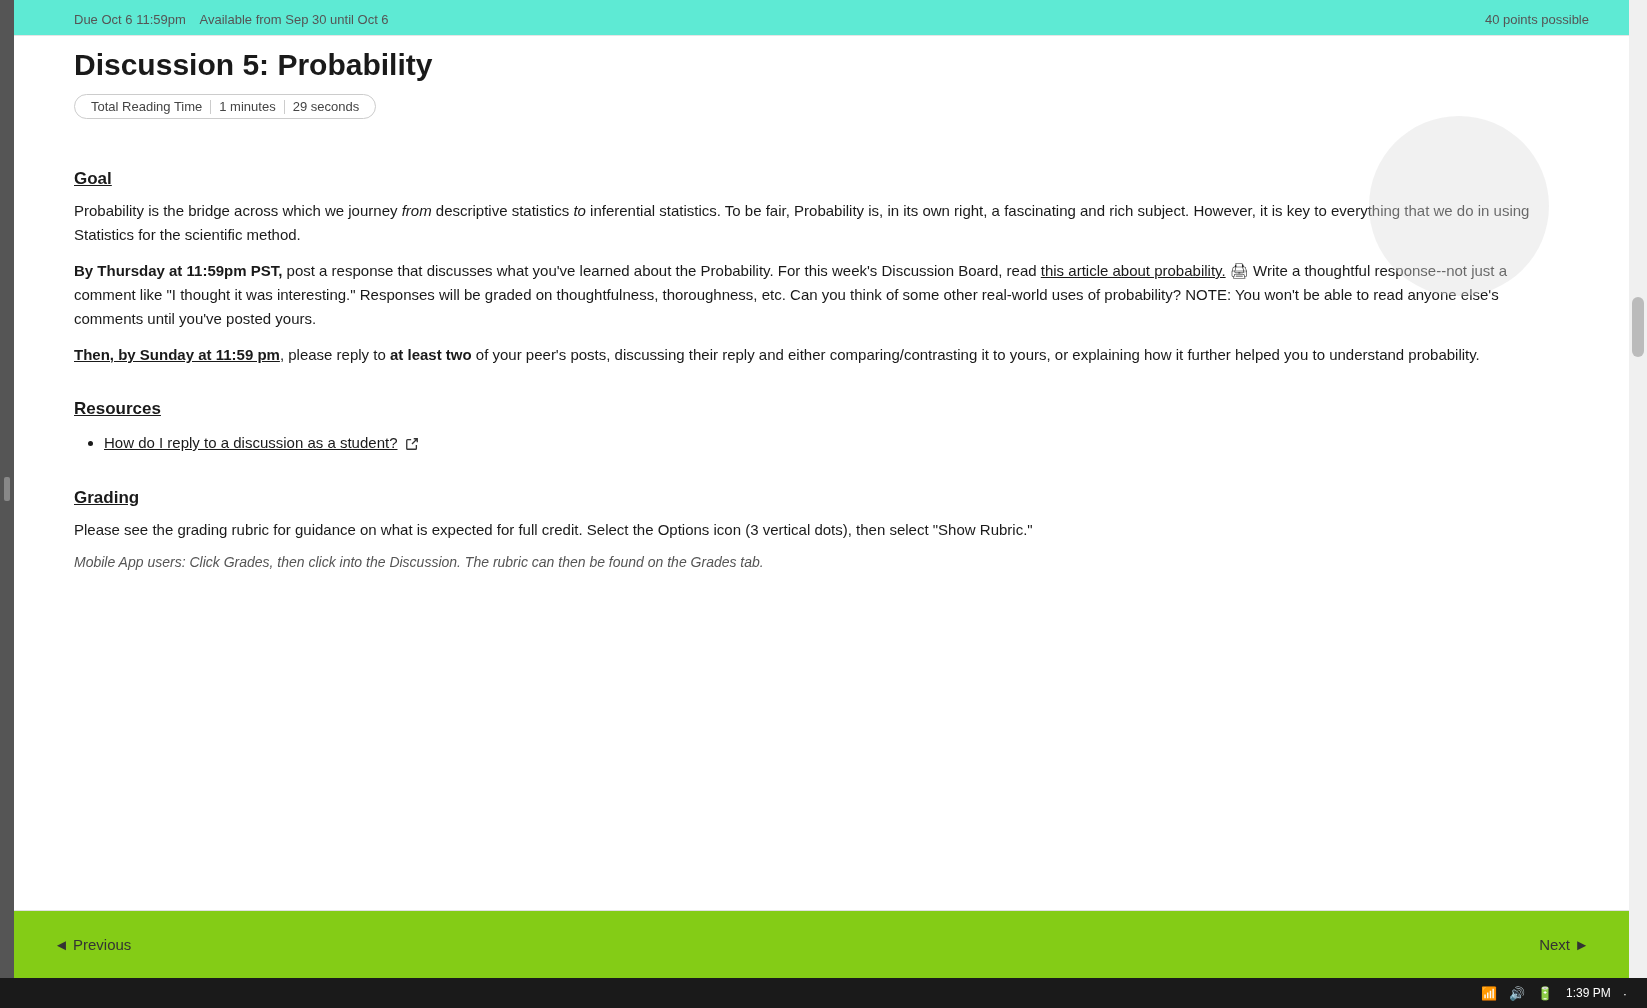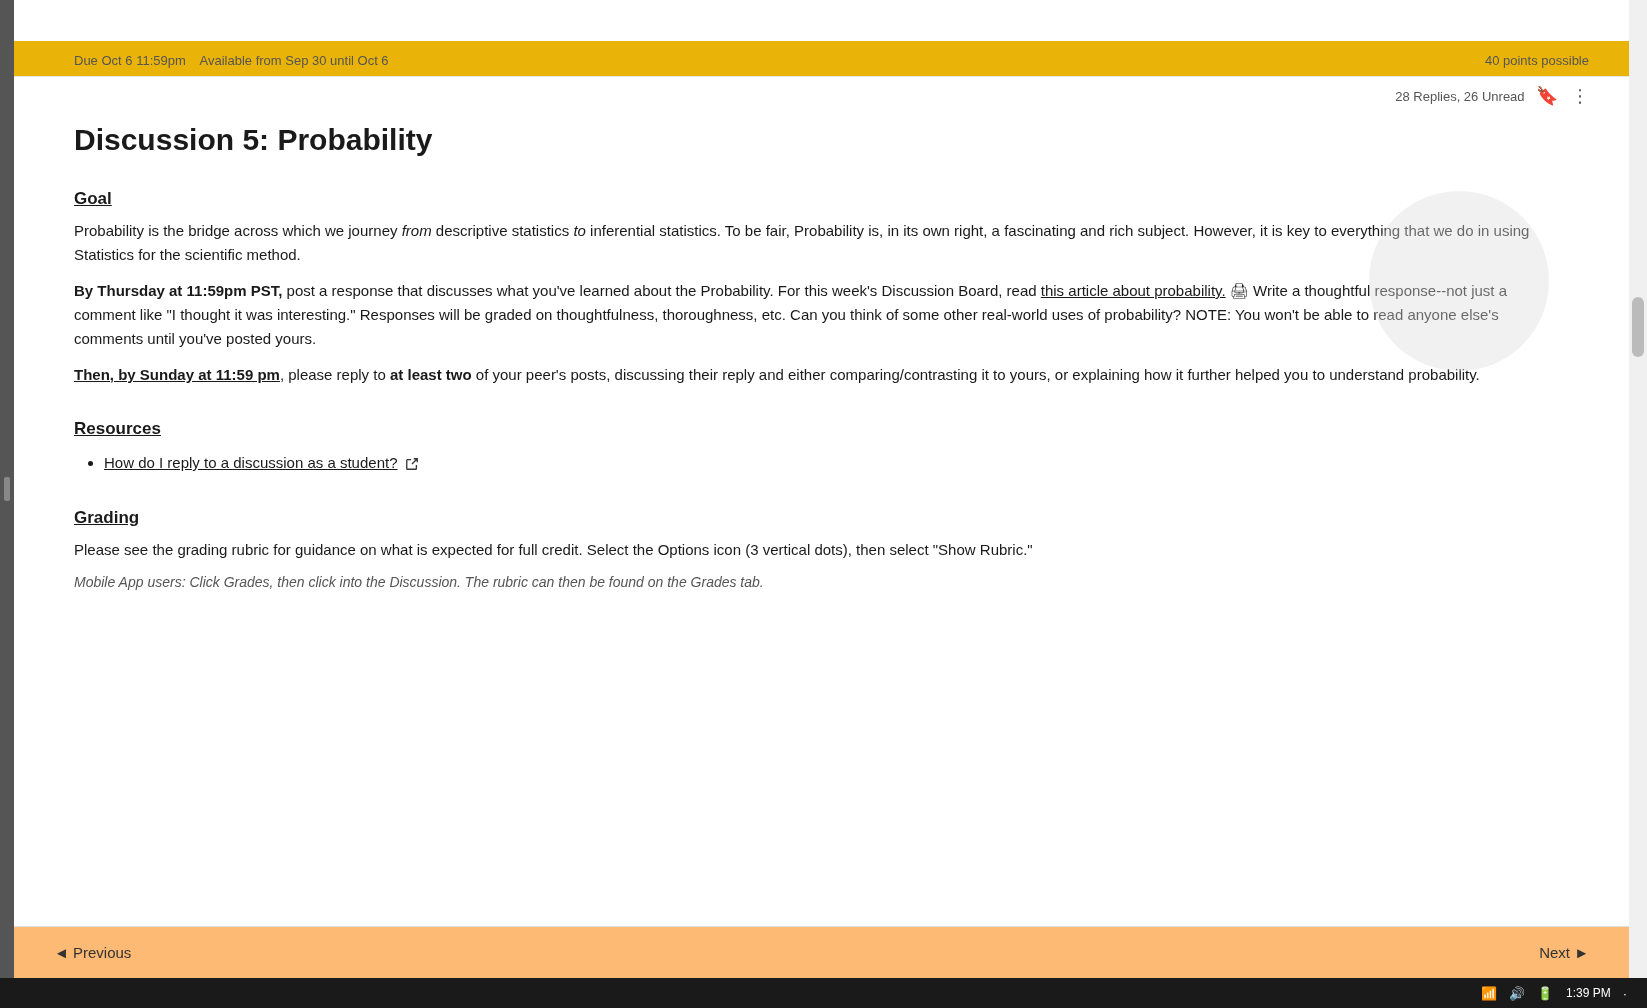--- a/index.html
+++ b/index.html
@@ -30,23 +30,22 @@
       flex-direction: column;
       overflow: hidden;
     }
 
     
     .top-meta {
       display: flex;
       justify-content: space-between;
       align-items: center;
       padding: 12px 40px 8px 60px;
-      background: #eab308;
+      background: #5eead4;
       border-bottom: 1px solid #e5e5e5;
-      margin-top: 41px;
     }
 
     .top-meta-left {
       font-size: 13px;
       color: #555;
     }
 
     .top-meta-right {
       font-size: 13px;
       color: #555;
@@ -191,22 +190,22 @@
       background: #bbb;
       border-radius: 6px;
       margin: 4px auto;
       position: absolute;
       top: 30%;
       left: 3px;
     }
 
     
     .bottom-nav {
-      height: 52px;
-      background: #fdba74;
+      height: 68px;
+      background: #84cc16;
       border-top: 1px solid #e0e0e0;
       display: flex;
       align-items: center;
       justify-content: space-between;
       padding: 0 40px;
     }
 
     .nav-previous {
       font-size: 15px;
       color: #333;
@@ -279,35 +278,37 @@
 
     <div class="top-meta">
       <div class="top-meta-left">
         <span>Due Oct 6 11:59pm</span>
         &nbsp;&nbsp;
         <span>Available from Sep 30 until Oct 6</span>
       </div>
       <div class="top-meta-right">40 points possible</div>
     </div>
 
-    <div class="header-row">
-      <span class="replies-text">28 Replies, 26 Unread</span>
-      <span class="bookmark-icon">🔖</span>
-      <span class="options-icon">⋮</span>
-    </div>
 
     <div class="scroll-content content-relative">
 
       
       <div class="deco-circle"></div>
 
       
       <h1 class="discussion-title">Discussion 5: Probability</h1>
 
       
+      <div class="reading-time-badge">
+        <span>Total Reading Time</span>
+        <div class="divider"></div>
+        <span>1 minutes</span>
+        <div class="divider"></div>
+        <span>29 seconds</span>
+      </div>
 
       
       <h2 class="section-heading">Goal</h2>
       <p class="body-text">
         Probability is the bridge across which we journey <em>from</em> descriptive statistics <em>to</em> inferential statistics. To be fair, Probability is, in its own right, a fascinating and rich subject. However, it is key to everything that we do in using Statistics for the scientific method.
       </p>
 
       
       <p class="body-text">
         <strong>By Thursday at 11:59pm PST,</strong> post a response that discusses what you've learned about the Probability. For this week's Discussion Board, read

